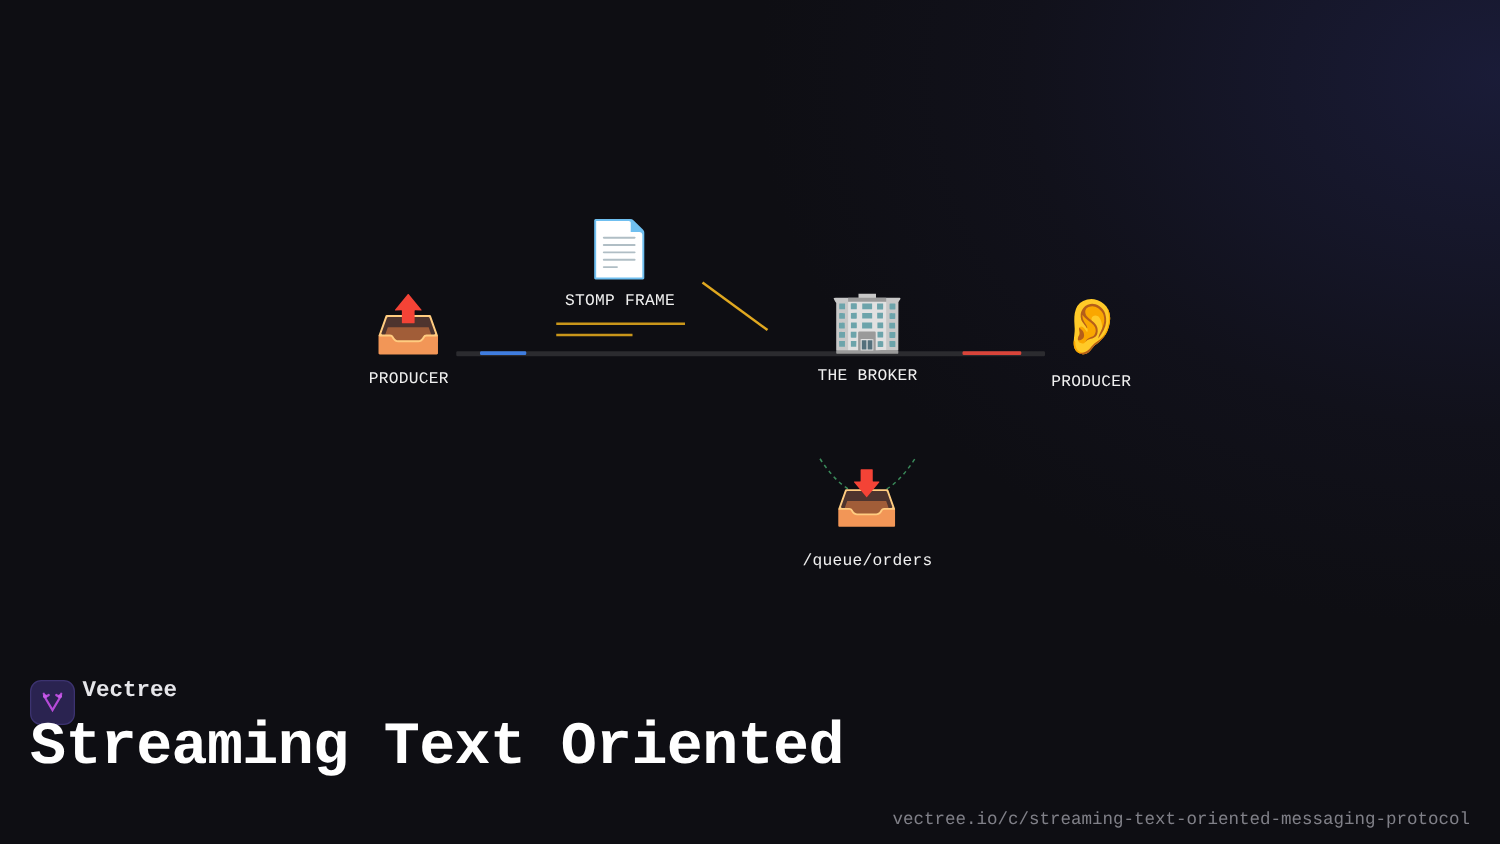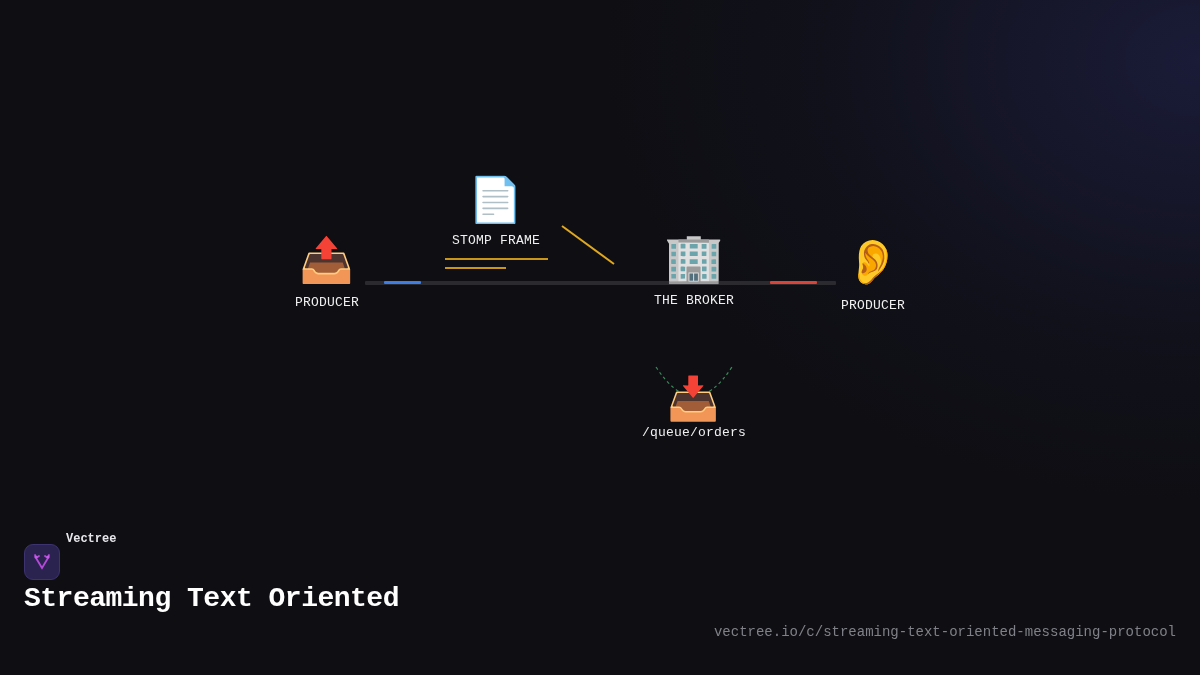--- a/index.html
+++ b/index.html
@@ -22,26 +22,26 @@
     .seg { position: absolute; top: 281px; height: 3px; border-radius: 1px; }
     .seg.blue { left: 384px; width: 37px; background: #3f7de0; }
     .seg.red { left: 770px; width: 47px; background: #d9443a; }
     .amber { position: absolute; height: 2px; background: #c9961a; }
     svg.overlay { position: absolute; left: 0; top: 0; }
     .logo {
       position: absolute; left: 24px; top: 544px; width: 34px; height: 34px;
       border-radius: 9px; background: #2a2350; border: 1px solid #3c3370;
       display: flex; align-items: center; justify-content: center;
     }
-    .brand { position: absolute; left: 66px; top: 532px; font-size: 12px; font-weight: bold; color: #e6e6ea; }
+    .brand { position: absolute; left: 66px; top: 543px; font-size: 18px; font-weight: bold; color: #e6e6ea; }
     .title {
-      position: absolute; left: 24px; top: 582px; font-size: 28px; font-weight: bold;
+      position: absolute; left: 24px; top: 582px; font-size: 48px; font-weight: bold;
       line-height: 33px; color: #ffffff; letter-spacing: -0.5px;
     }
-    .url { position: absolute; right: 24px; top: 624px; font-size: 14px; color: #808088; }
+    .url { position: absolute; right: 24px; top: 648px; font-size: 14px; color: #808088; }
   </style>
 </head>
 <body>
 
 <div class="bg-glow"></div>
 
 <div class="stage">
   <div class="track"></div>
   <div class="seg blue"></div>
   <div class="seg red"></div>
@@ -69,21 +69,21 @@
     <span class="label" style="margin-top:12px;">THE BROKER</span>
   </div>
 
   <div class="node" style="left:833px; top:240px; width:80px;">
     <span class="emoji">👂</span>
     <span class="label" style="margin-top:14px;">PRODUCER</span>
   </div>
 
   <div class="node" style="left:634px; top:378px; width:120px;">
     <span class="emoji" style="font-size:42px;">📥</span>
-    <span class="label" style="margin-top:5px;">/queue/orders</span>
+    <span class="label" style="margin-top:21px;">/queue/orders</span>
   </div>
 </div>
 
 <div class="logo">
   <svg width="20" height="20" viewBox="0 0 20 20">
     <path d="M4 6 L10 16 L16 6 M4 6 L3 3 M4 6 L7 4 M16 6 L17 3 M16 6 L13 4" fill="none" stroke="#b54ad8" stroke-width="1.8" stroke-linecap="round"></path>
     <circle cx="4" cy="5" r="1.6" fill="#c65be8"></circle>
     <circle cx="16" cy="5" r="1.6" fill="#c65be8"></circle>
   </svg>
 </div>

